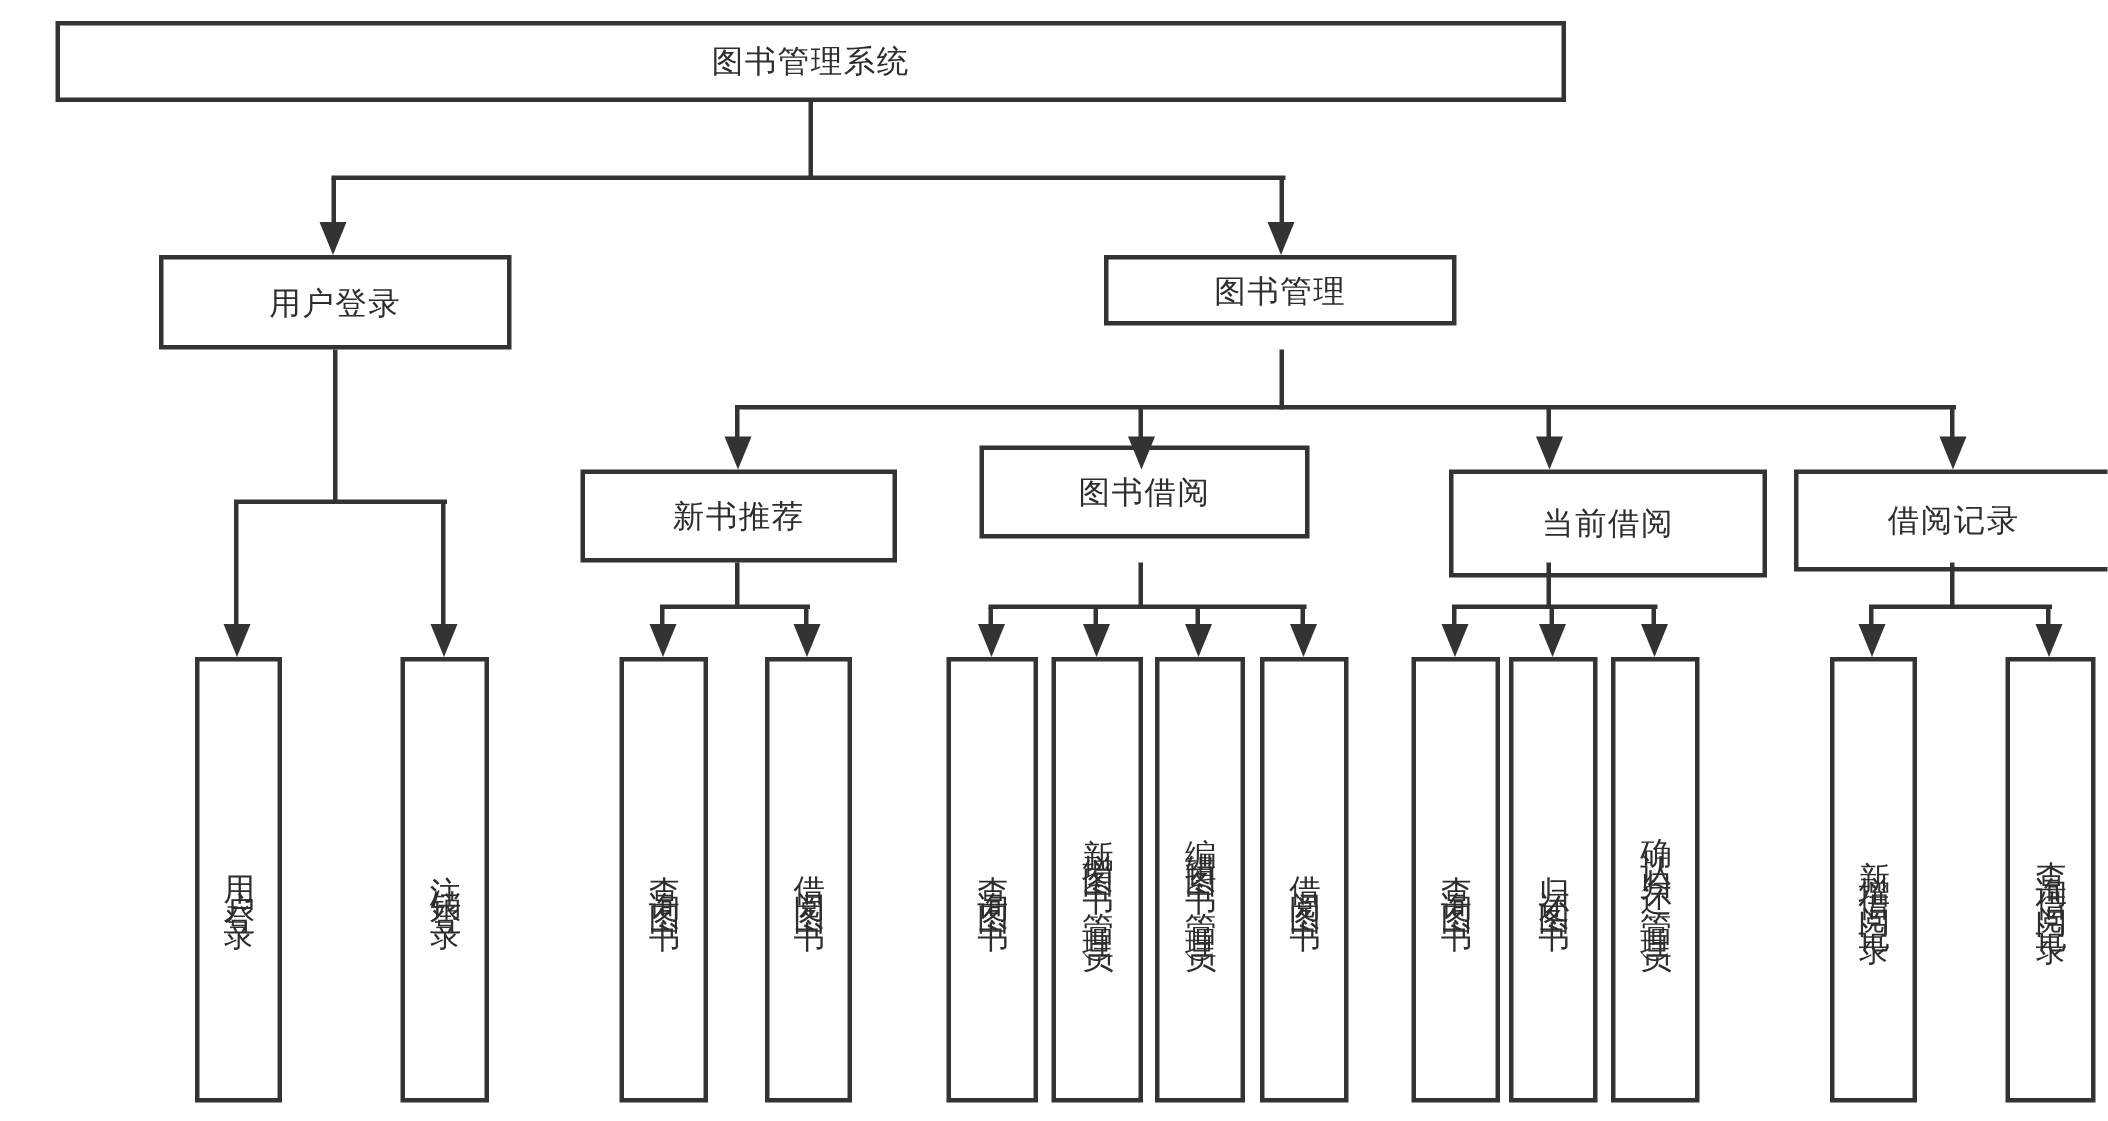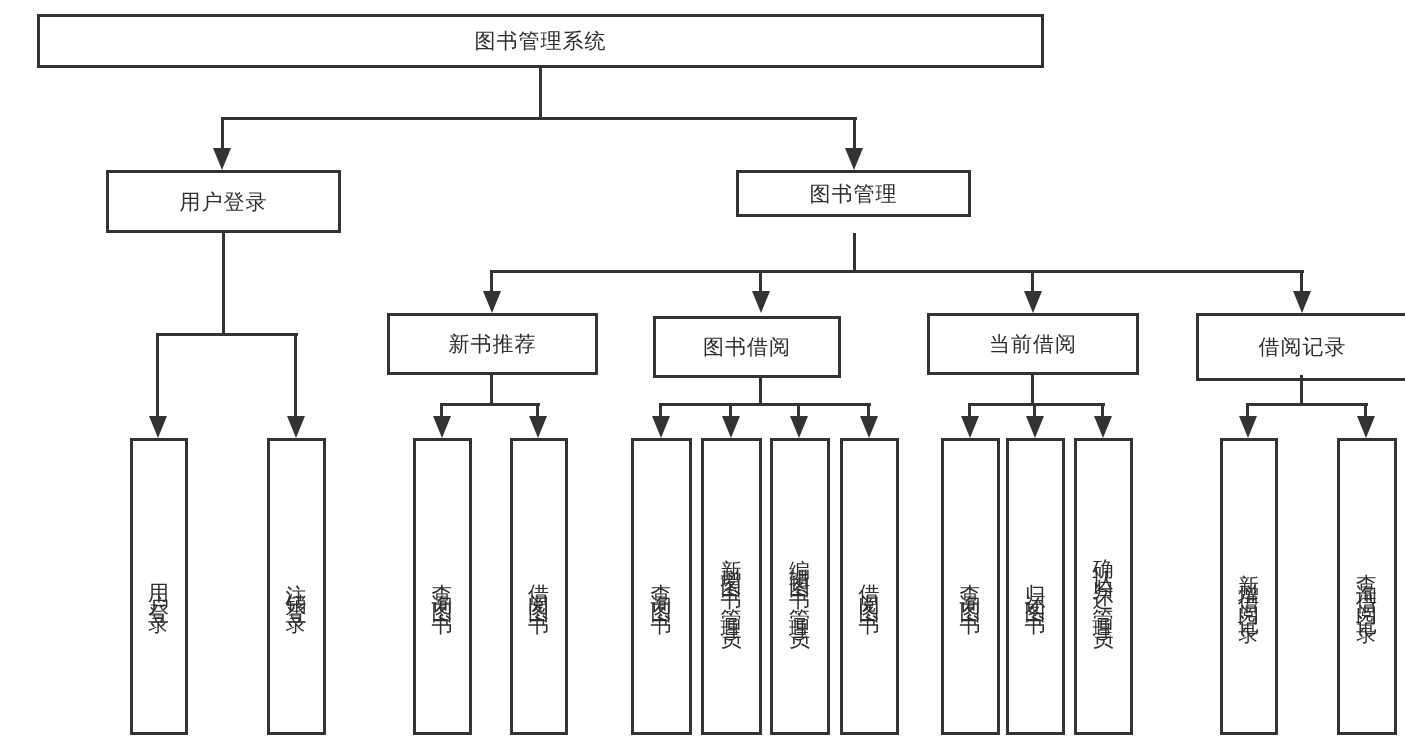--- a/index.html
+++ b/index.html
@@ -93,24 +93,24 @@
   <div class="seg" style="left:735px;top:272px;width:3px;height:20px"></div>
   <div class="arrow" style="left:728px;top:291px"></div>
   <div class="seg" style="left:1007px;top:272px;width:3px;height:20px"></div>
   <div class="arrow" style="left:1000px;top:291px"></div>
   <div class="seg" style="left:1276px;top:272px;width:3px;height:20px"></div>
   <div class="arrow" style="left:1269px;top:291px"></div>
 
   <div class="node" style="left:363px;top:313px;width:211px;height:62px">
     <span>新书推荐</span>
   </div>
-  <div class="node" style="left:629px;top:316px;width:188px;height:62px">
+  <div class="node" style="left:629px;top:297px;width:220px;height:62px">
     <span>图书借阅</span>
   </div>
-  <div class="node" style="left:903px;top:313px;width:212px;height:62px">
+  <div class="node" style="left:942px;top:313px;width:212px;height:72px">
     <span>当前借阅</span>
   </div>
   <div class="node" style="left:1172px;top:313px;width:213px;height:68px">
     <span>借阅记录</span>
   </div>
 
   <div class="seg" style="left:466px;top:375px;width:3px;height:31px"></div>
   <div class="seg" style="left:416px;top:403px;width:100px;height:3px"></div>
   <div class="seg" style="left:416px;top:405px;width:3px;height:12px"></div>
   <div class="arrow" style="left:409px;top:416px"></div>

